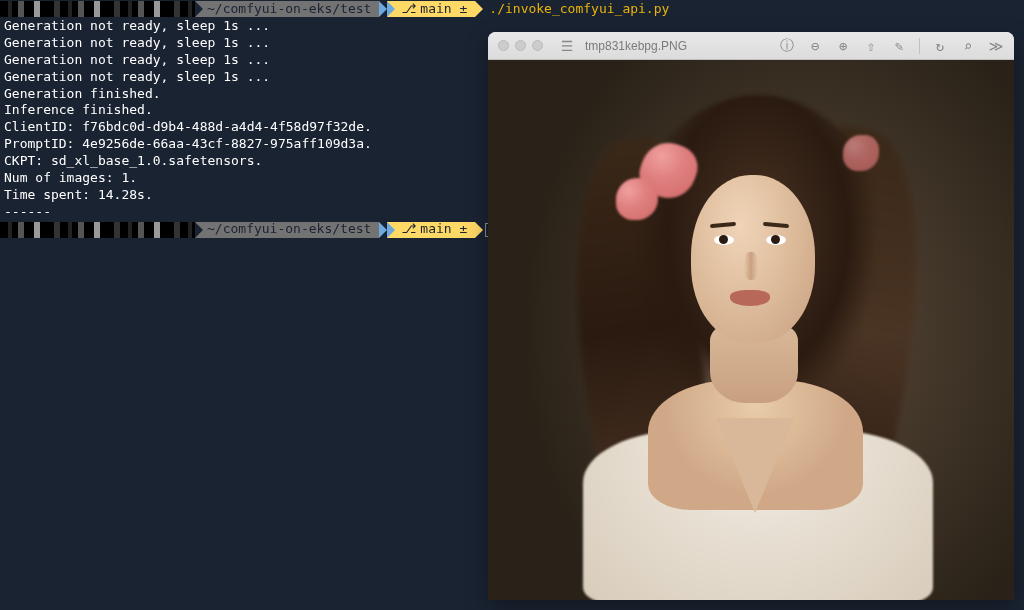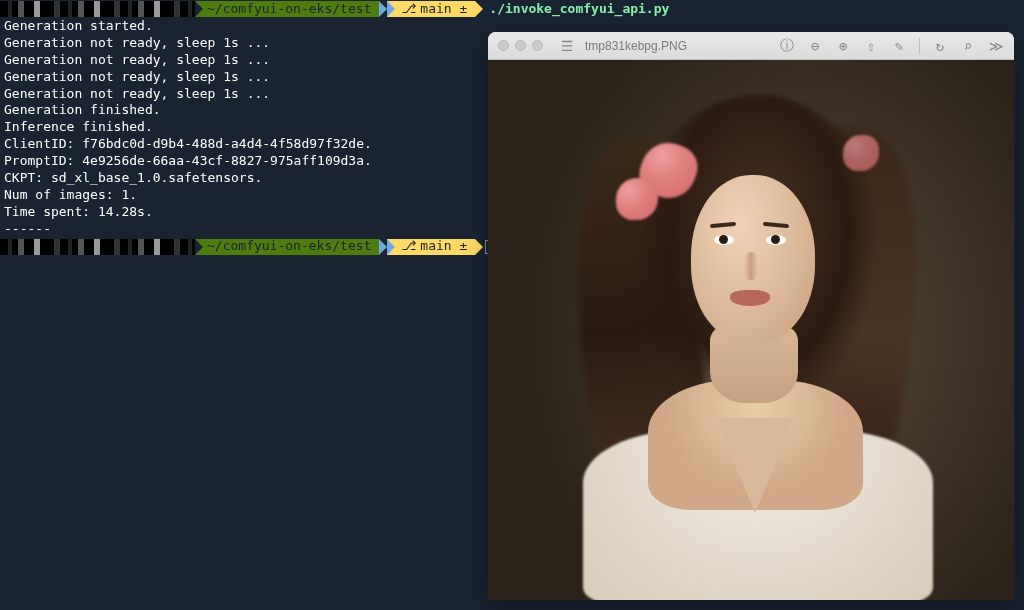--- a/index.html
+++ b/index.html
@@ -31,21 +31,21 @@
     }
     
     .redacted-block {
       display: inline-block;
       height: 16px;
       background: repeating-linear-gradient(90deg, #000 0, #000 8px, #222 8px, #222 12px, #000 12px, #000 18px, #555 18px, #555 24px, #000 24px, #000 34px, #999 34px, #999 40px, #000 40px, #000 54px, #333 54px, #333 60px);
       vertical-align: middle;
     }
     
     .path-segment {
-      background: #4d7c0f;
+      background: #737373;
       color: #1a2332;
       padding: 1px 8px 1px 12px;
       height: 16px;
       display: inline-flex;
       align-items: center;
       position: relative;
       font-weight: normal;
     }
     
     .path-segment::before {
@@ -98,22 +98,21 @@
       border-top: 8px solid transparent;
       border-bottom: 8px solid transparent;
     }
     
     .branch-icon {
       margin-right: 4px;
     }
     
     .command-text {
       margin-left: 14px;
-      color: #86efac;
-      font-weight: bold;
+      color: #eab308;
     }
     
     .output-line {
       padding: 0 4px;
       color: #ffffff;
     }
     
     .cursor {
       display: inline-block;
       width: 8px;
@@ -374,21 +373,20 @@
     <span class="path-segment">
       <span>~/comfyui-on-eks/test</span>
     </span>
     <span class="branch-segment">
       <span class="branch-icon">⎇</span>
       <span>main ±</span>
     </span>
     <span class="command-text">./invoke_comfyui_api.py</span>
   </div>
 
-  <div class="output-line">Generation started.</div>
   <div class="output-line">Generation not ready, sleep 1s ...</div>
   <div class="output-line">Generation not ready, sleep 1s ...</div>
   <div class="output-line">Generation not ready, sleep 1s ...</div>
   <div class="output-line">Generation not ready, sleep 1s ...</div>
   <div class="output-line">Generation finished.</div>
   <div class="output-line">Inference finished.</div>
   <div class="output-line">ClientID: f76bdc0d-d9b4-488d-a4d4-4f58d97f32de.</div>
   <div class="output-line">PromptID: 4e9256de-66aa-43cf-8827-975aff109d3a.</div>
   <div class="output-line">CKPT: sd_xl_base_1.0.safetensors.</div>
   <div class="output-line">Num of images: 1.</div>

